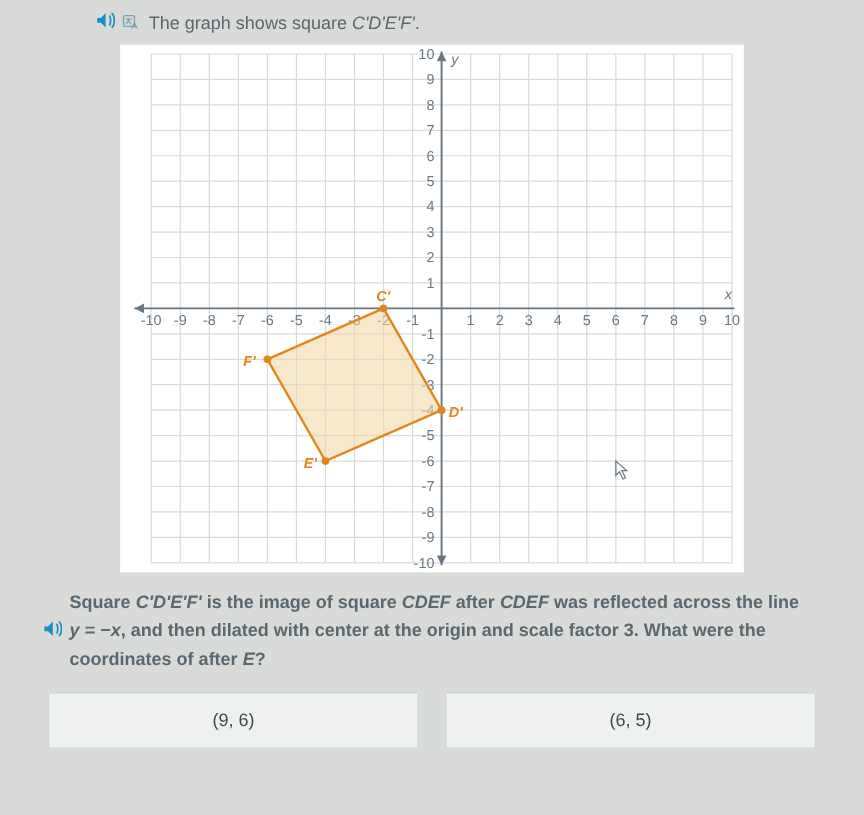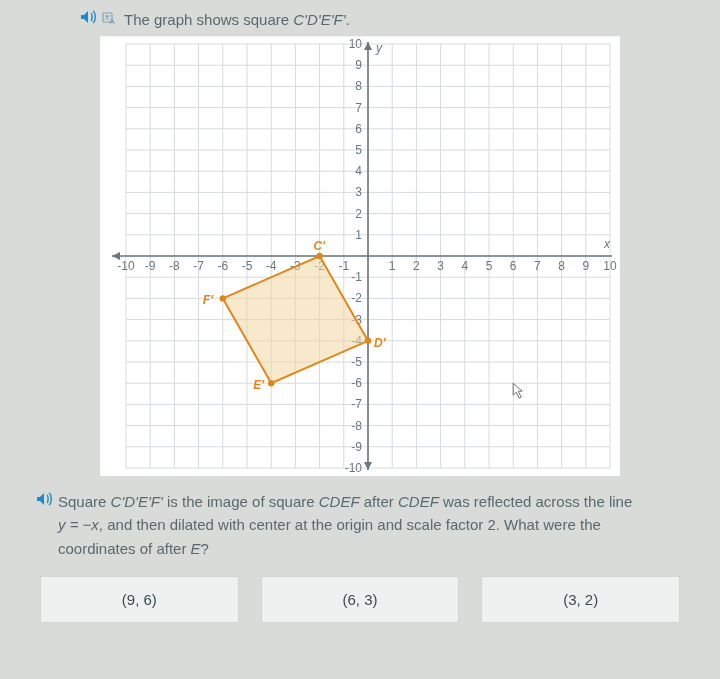--- a/index.html
+++ b/index.html
@@ -26,24 +26,25 @@
       height: 440px;
       margin-left: 80px;
       background: #fff;
       position: relative;
       margin-bottom: 14px;
       box-shadow: 0 1px 2px rgba(0,0,0,0.06) inset;
     }
     .graph-wrap svg { position: absolute; inset: 0; }
     .question-row {
       display: flex;
-      align-items: flex-start;
+      align-items: center;
       gap: 6px;
       margin: 8px 16px 16px 16px;
       flex-wrap: wrap;
+      font-weight: bold;
     }
     .question-text {
       font-size: 15px;
       line-height: 1.55;
       color: #5a6870;
     }
     .question-text .ital { font-style: italic; }
     .answers {
       display: flex;
       gap: 22px;
@@ -193,22 +194,21 @@
 
 <div class="question-row">
   <span class="sound-icon" style="margin-top:2px">
     <svg width="16" height="14" viewBox="0 0 16 14">
         <path d="M1 5h3l4-4v12l-4-4H1z" fill="#1a8cc9"></path>
         <path d="M11 3c1.5 1 1.5 7 0 8M13 1c3 2 3 10 0 12" stroke="#1a8cc9" fill="none" stroke-width="1.4"></path>
       </svg>
   </span>
   <div class="question-text" style="flex:1">
     <span>Square </span><span class="ital">C'D'E'F'</span><span> is the image of square </span><span class="ital">CDEF</span><span> after </span><span class="ital">CDEF</span><span> was reflected across the line</span><br>
-    <span class="ital">y = −x</span><span>, and then dilated with center at the origin and scale factor 2. What were the</span><br>
+    <span class="ital">y = −x</span><span>, and then dilated with center at the origin and scale factor 3. What were the</span><br>
     <span>coordinates of after </span><span class="ital">E</span><span>?</span>
   </div>
 </div>
 
 <div class="answers">
   <div class="answer-btn">(9, 6)</div>
-  <div class="answer-btn">(6, 3)</div>
-  <div class="answer-btn">(3, 2)</div>
+  <div class="answer-btn">(6, 5)</div>
 </div>
 
 </body></html>

